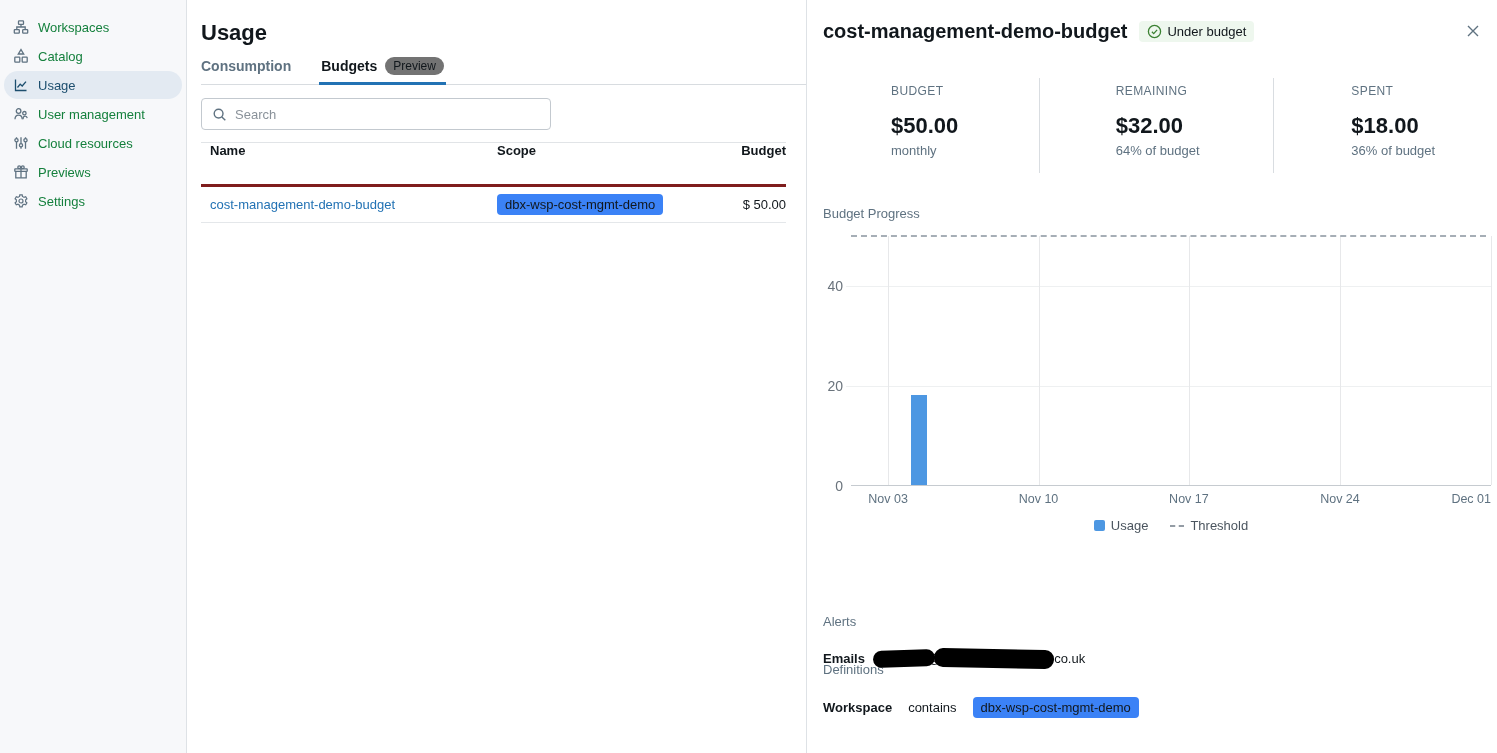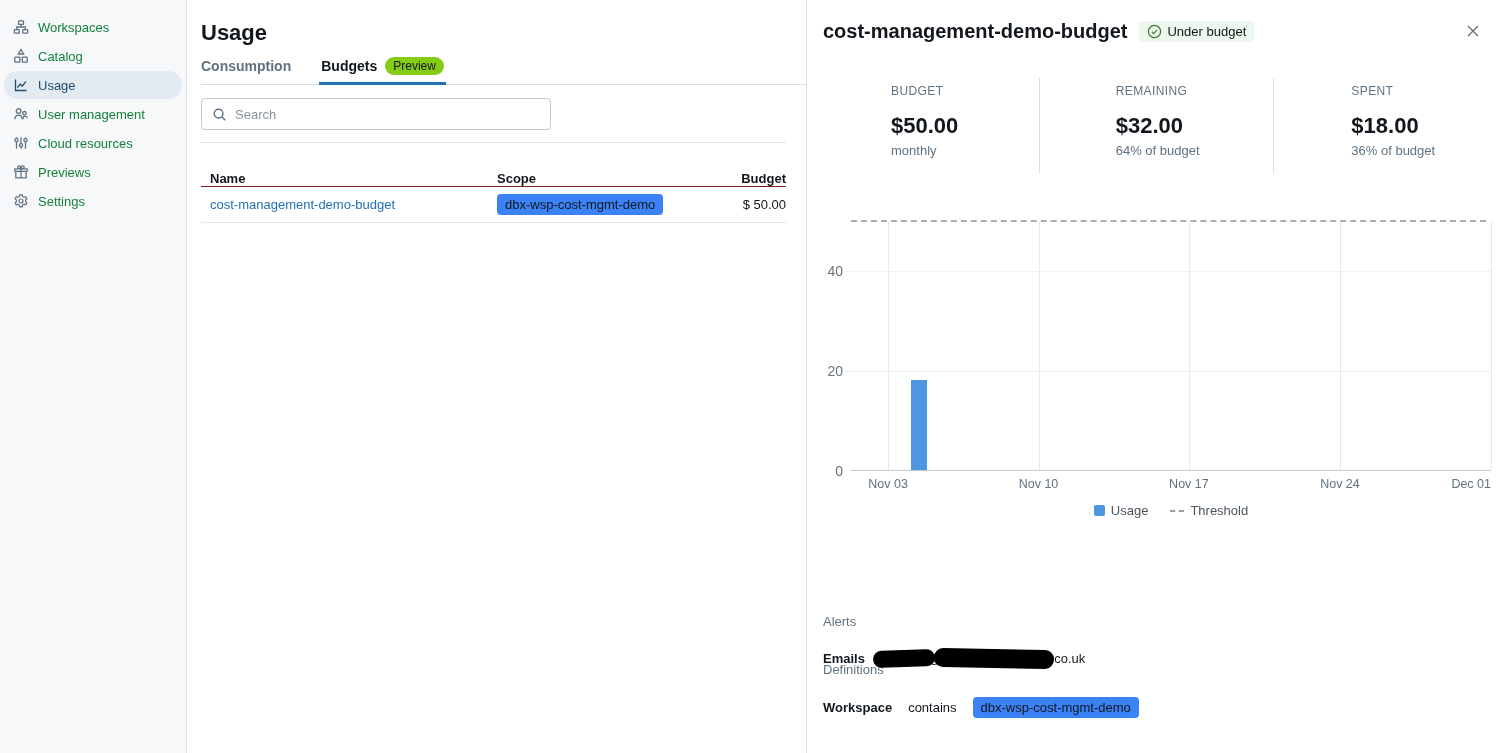--- a/index.html
+++ b/index.html
@@ -19,31 +19,31 @@
   
   .main { position:absolute; left:187px; top:0; width:619px; height:753px; background:#fff; }
   .page-title { position:absolute; left:14px; top:20px; font-size:22px; font-weight:700; }
   .tabs { position:absolute; left:14px; right:0; top:57px; display:flex; gap:30px;
     border-bottom:1px solid #D8DCE0; }
   .tab { position:relative; padding-bottom:9px; font-size:14px; font-weight:600;
     color:#5F7281; cursor:pointer; display:flex; align-items:center; gap:8px; }
   .tab.active { color:#11171C; }
   .tab.active::after { content:""; position:absolute; left:-2px; right:-2px; bottom:-1px;
     height:3px; background:#2272B4; }
-  .preview-badge { background:#84cc16; border-radius:10px; padding:2px 8px;
+  .preview-badge { background:#737373; border-radius:10px; padding:2px 8px;
     font-size:12px; font-weight:400; color:#11171C; }
   .search-box { position:absolute; left:14px; top:98px; width:350px; height:32px;
     border:1px solid #C3C9CF; border-radius:4px; display:flex; align-items:center;
     gap:8px; padding:0 10px; background:#fff; }
   .search-box input { border:none; outline:none; flex:1; font-size:13px;
     font-family:inherit; color:#11171C; background:transparent; }
   .search-box input::placeholder { color:#8A929A; }
   .table { position:absolute; left:14px; top:142px; width:585px; }
-  .thead { display:flex; align-items:flex-end; height:45px;
-    border-top:1px solid #E1E4E7; border-bottom:1px solid #7f1d1d;
+  .thead { display:flex; align-items:flex-start; height:45px;
+    border-top:1px solid #E1E4E7; border-bottom:3px solid #7f1d1d;
     font-size:13px; font-weight:700; }
   .trow { display:flex; align-items:center; height:36px;
     border-bottom:1px solid #E4E7EA; font-size:13px; cursor:pointer; }
   .col-name { width:296px; padding-left:9px; }
   .col-scope { flex:1; }
   .col-budget { width:90px; text-align:right; }
   .link { color:#2272B4; text-decoration:none; cursor:pointer; }
   .tag-pill { display:inline-block; background:#3b82f6; border-radius:4px;
     padding:3px 8px; font-size:13px; color:#11171C; }
 
@@ -234,20 +234,21 @@
         <div class="stat-sub">64% of budget</div>
       </div>
       <div class="stat">
         <div class="stat-label">SPENT</div>
         <div class="stat-value">$18.00</div>
         <div class="stat-sub">36% of budget</div>
       </div>
     </div>
 
     <div class="chart-section">
+      <div class="chart-title">Budget Progress</div>
       <div class="plot" id="plot-area">
           <div class="ylab" style="top: 242px;">0</div>
           <div class="hgrid" style="top: 150px;"></div>
           <div class="ylab" style="top: 142px;">20</div>
           <div class="hgrid" style="top: 50px;"></div>
           <div class="ylab" style="top: 42px;">40</div>
           <div class="vgrid" style="left: 5.8%;"></div>
           <div class="xlab" style="left: 5.8%; transform: translateX(-50%);">Nov 03</div>
           <div class="vgrid" style="left: 29.3%;"></div>
           <div class="xlab" style="left: 29.3%; transform: translateX(-50%);">Nov 10</div>

